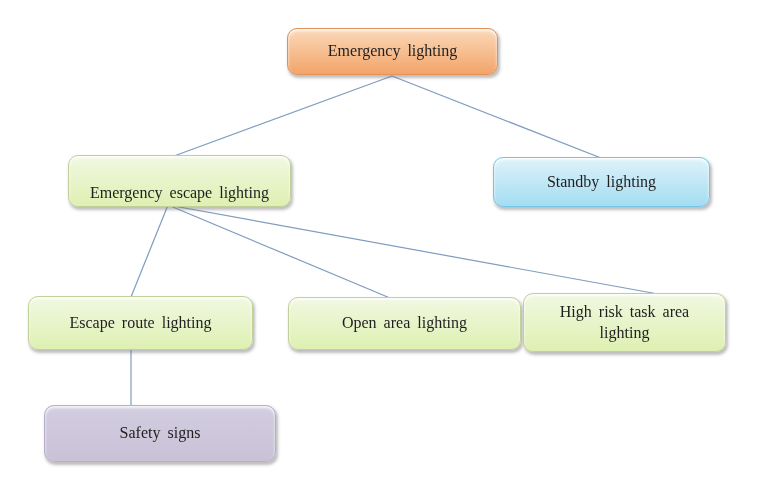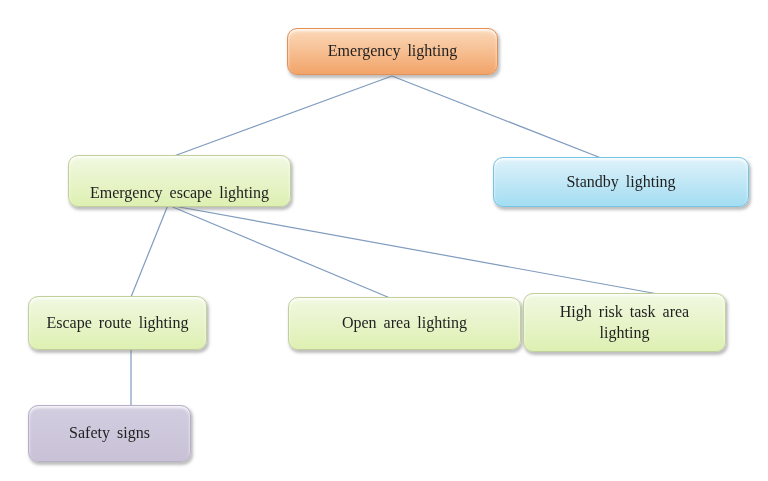--- a/index.html
+++ b/index.html
@@ -37,25 +37,25 @@
     color: #1f1f1f;
     word-spacing: 3px;
     line-height: 1.3;
     padding: 2px 16px;
     box-sizing: border-box;
     box-shadow: 1.5px 2.5px 3px rgba(110,110,110,0.45),
                 inset 0 2px 3px rgba(255,255,255,0.85);
   }
   .n-emergency      { left: 287px; top: 28px;  width: 211px; height: 47px; }
   .n-escape         { left: 68px;  top: 155px; width: 223px; height: 52px; }
-  .n-standby        { left: 493px; top: 157px; width: 256px; height: 50px; }
-  .n-escape-route   { left: 28px;  top: 296px; width: 179px; height: 54px; }
+  .n-standby        { left: 493px; top: 157px; width: 217px; height: 50px; }
+  .n-escape-route   { left: 28px;  top: 296px; width: 225px; height: 54px; }
   .n-open-area      { left: 288px; top: 297px; width: 233px; height: 53px; }
   .n-high-risk      { left: 523px; top: 293px; width: 203px; height: 59px; }
-  .n-safety-signs   { left: 28px;  top: 405px; width: 163px; height: 57px; }
+  .n-safety-signs   { left: 44px;  top: 405px; width: 232px; height: 57px; }
 </style>
 </head>
 <body style="background: rgb(255, 255, 255); color: rgb(31, 31, 31);">
 
 <div class="canvas">
 
   <svg class="connectors" width="768" height="481" viewBox="0 0 768 481">
     <line class="connector" x1="392" y1="76" x2="174" y2="156" stroke-width="1.2" stroke="#7f9cbe"></line>
     <line class="connector" x1="392" y1="76" x2="601" y2="158" stroke-width="1.2" stroke="#7f9cbe"></line>
     <line class="connector" x1="168" y1="205" x2="131" y2="297" stroke-width="1.2" stroke="#7f9cbe"></line>

